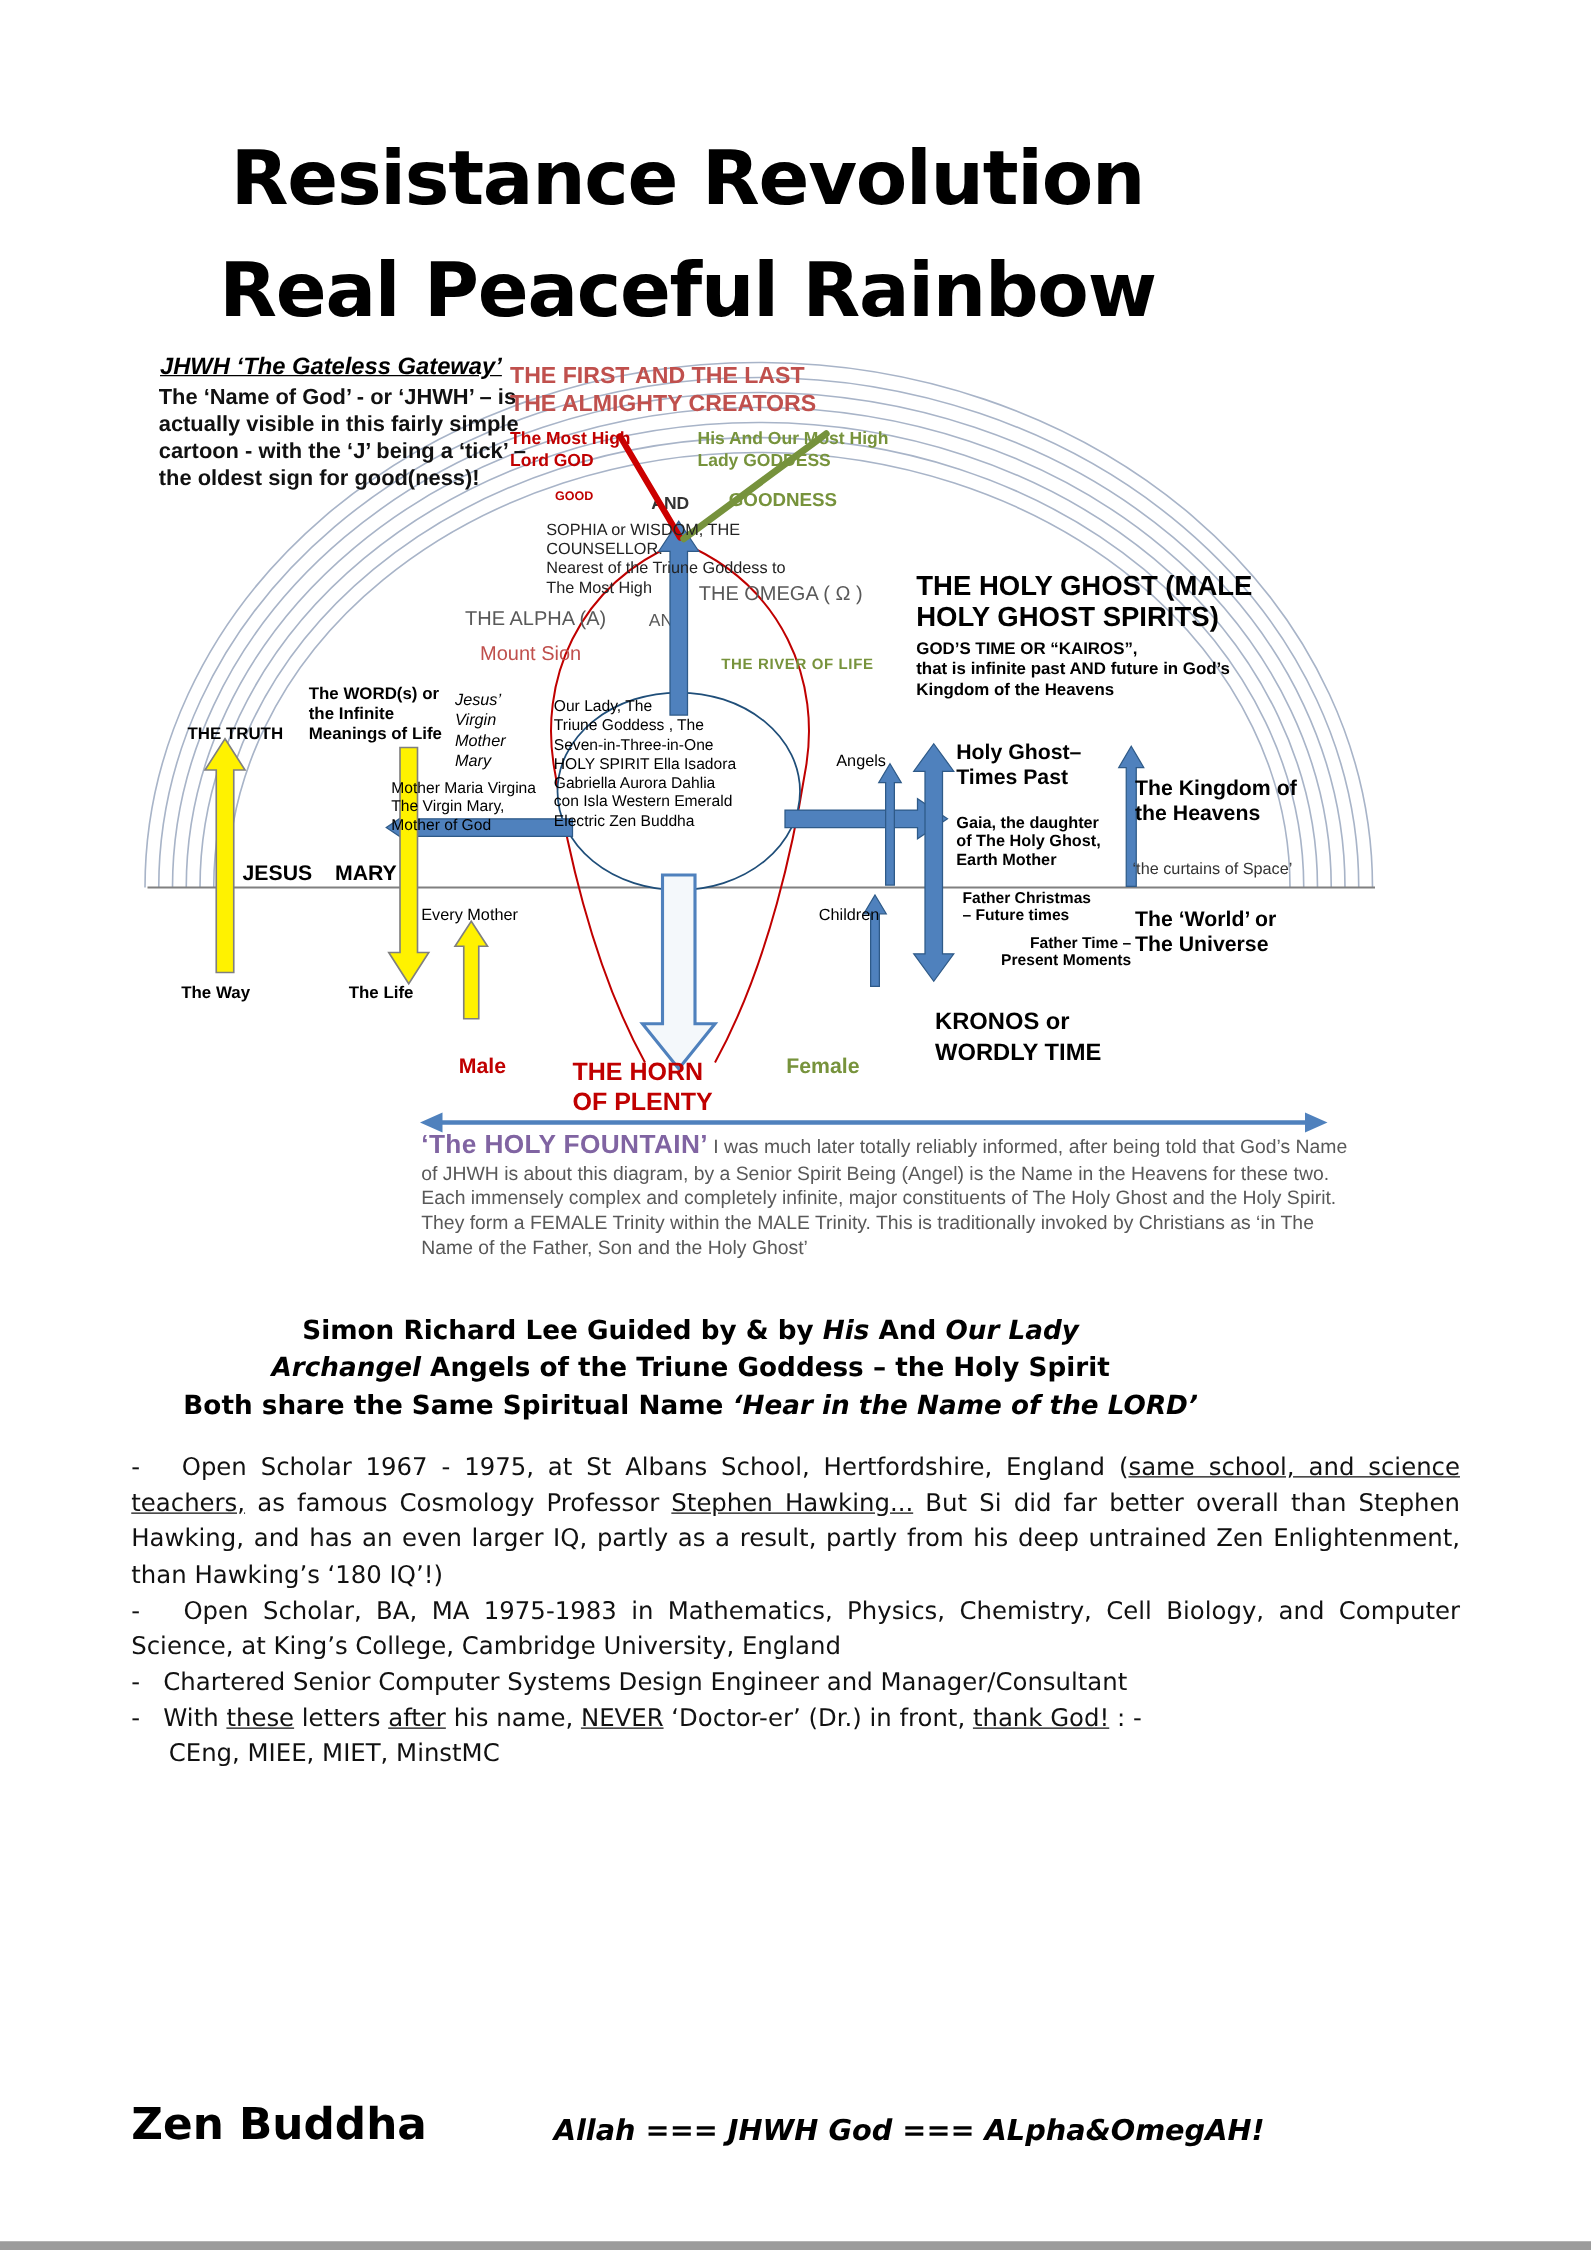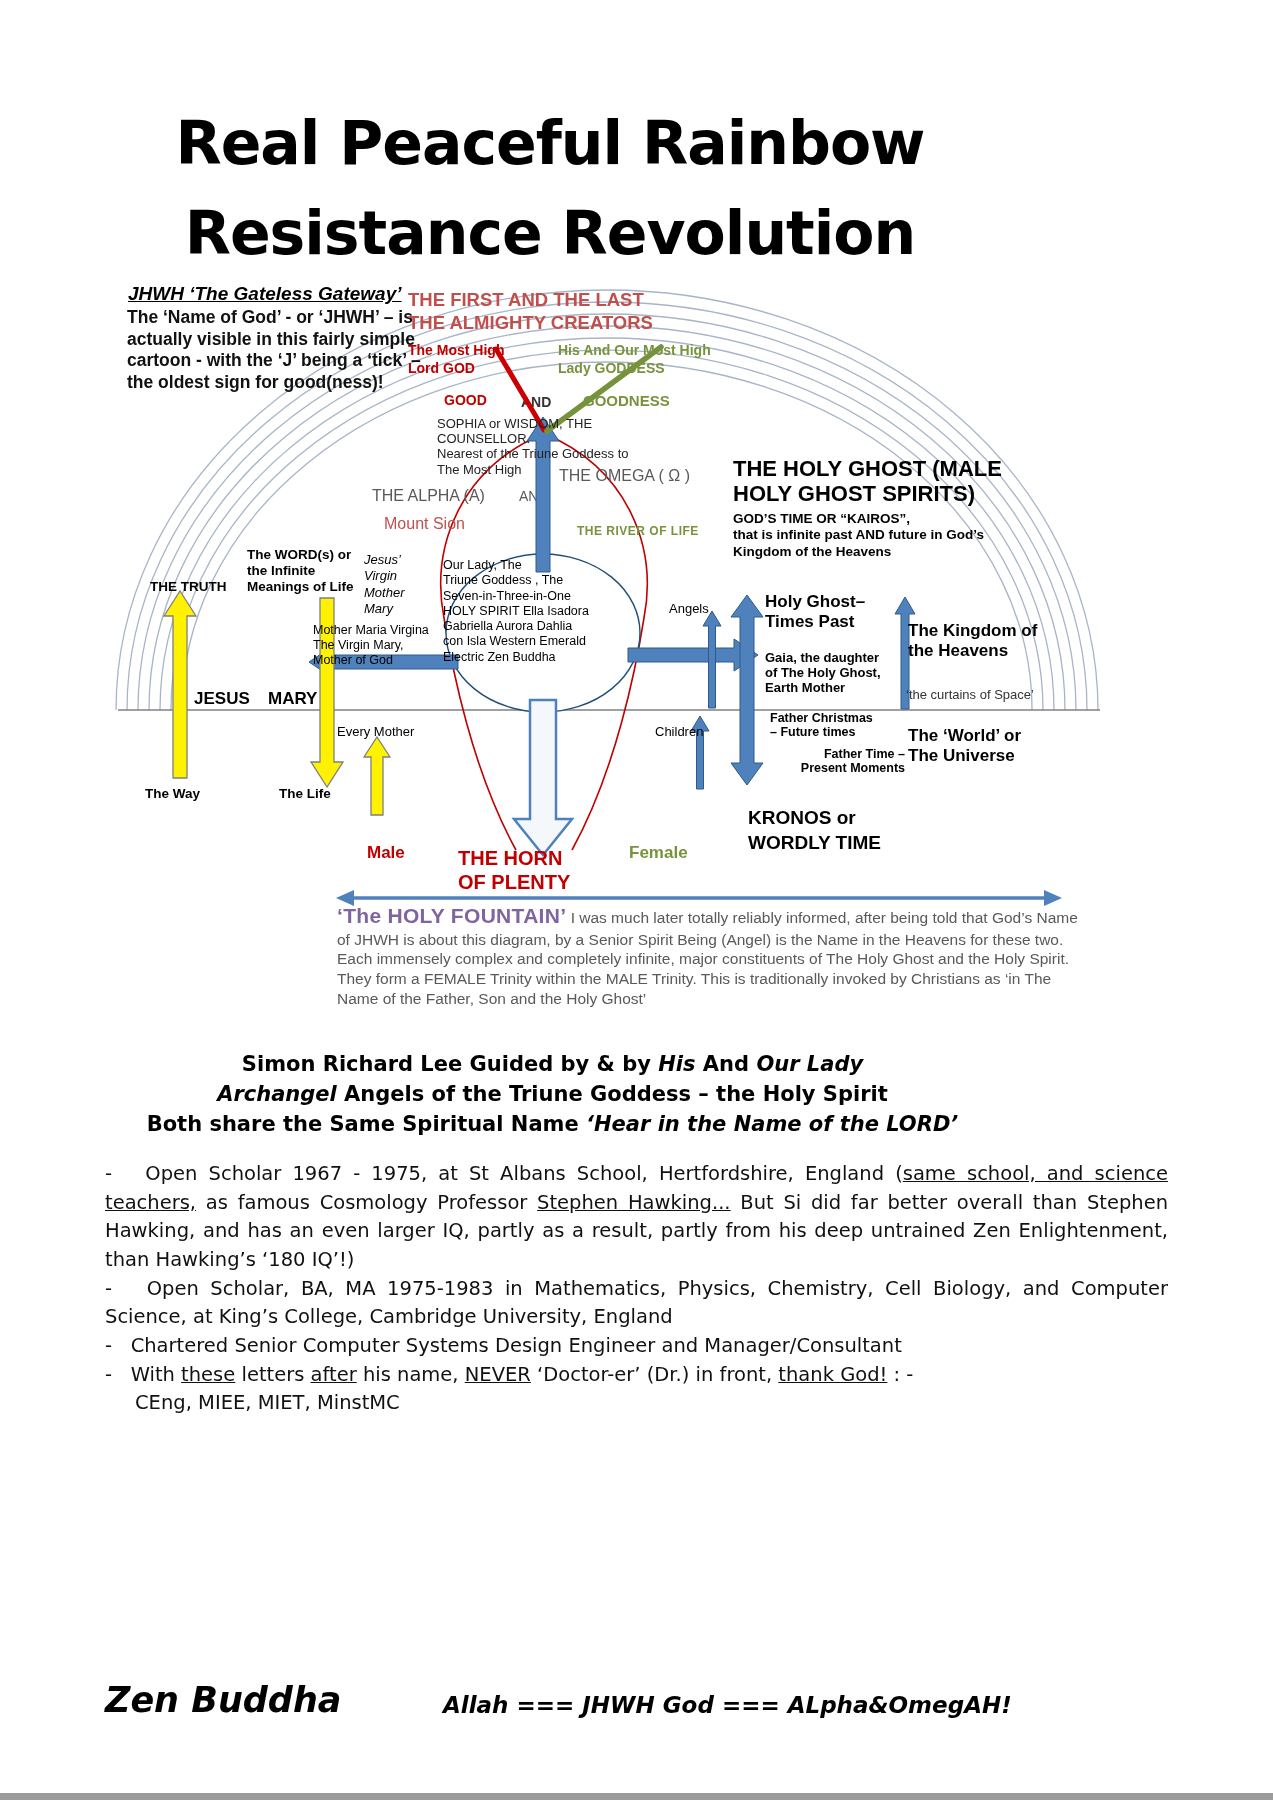--- a/index.html
+++ b/index.html
@@ -28,33 +28,33 @@
   .credits { position:absolute; left:0; top:1050px; width:1105px; text-align:center;
              font-weight:bold; font-size:21px; line-height:1.42; color:#000; }
 
   
   .bio { position:absolute; left:105px; top:1160px; width:1063px;
          font-size:19.5px; line-height:1.47; color:#111; text-align:justify; }
   .bio p { margin:0; }
   .bio .indent { padding-left:30px; text-align:left; }
 
   
-  .footer-zen { position:absolute; left:105px; top:1680px; font-size:35px; font-weight:bold; font-style:italic; color:#000; }
+  .footer-zen { position:absolute; left:105px; top:1680px; font-size:35px; font-weight:bold; color:#000; }
   .footer-allah { position:absolute; left:443px; top:1692px; font-size:23px; font-weight:bold; font-style:italic; color:#000; }
 
   .page-edge { position:absolute; left:0; top:1793px; width:1273px; height:7px; background:#9b9b9b; }
 </style>
 </head>
 <body>
 
 <div class="page">
 
   <h1 class="title">
+    <span>Resistance Revolution</span>
     <span>Real Peaceful Rainbow</span>
-    <span>Resistance Revolution</span>
   </h1>
 
   <div class="lbl b under-svg" style="left:521px;top:394px;font-size:14px;color:#333;">AND</div>
   <div class="lbl under-svg" style="left:519px;top:488px;font-size:14px;color:#595959;">AND</div>
 
   <svg class="overlay" width="1273" height="1800" viewBox="0 0 1273 1800">
     <g fill="none" stroke="#a8b4c8" stroke-width="1.3">
       <path d="M182 710 A425 348 0 0 1 1032 710"></path>
       <path d="M171 710 A436 360 0 0 1 1043 710"></path>
       <path d="M160 710 A447 372 0 0 1 1054 710"></path>
@@ -97,21 +97,21 @@
   <div class="lbl b" style="left:127px;top:307px;width:330px;font-size:17.5px;line-height:1.23;color:#111;">The ‘Name of God’ - or ‘JHWH’ – is
 actually  visible in this fairly simple
 cartoon - with the ‘J’ being a ‘tick’ –
 the oldest sign for good(ness)!</div>
   <div class="lbl b ctr" style="left:408px;top:288px;width:310px;font-size:18.5px;color:#c0504d;line-height:1.25;">THE FIRST AND THE LAST
 THE ALMIGHTY CREATORS</div>
   <div class="lbl b" style="left:408px;top:341px;font-size:14px;color:#c00000;line-height:1.3;">The Most High
 Lord GOD</div>
   <div class="lbl b" style="left:558px;top:341px;font-size:14px;color:#77933c;line-height:1.3;">His And Our Most High
 Lady GODDESS</div>
-  <div class="lbl b" style="left:444px;top:392px;font-size:14px;color:#c00000;">GOOD</div>
+  <div class="lbl b" style="left:444px;top:392px;font-size:10px;color:#c00000;">GOOD</div>
   <div class="lbl b" style="left:583px;top:392px;font-size:15px;color:#77933c;">GOODNESS</div>
   <div class="lbl" style="left:437px;top:416px;width:240px;font-size:13px;color:#222;line-height:1.17;">SOPHIA or WISDOM, THE
 COUNSELLOR.
 Nearest of the Triune Goddess to
 The Most High</div>
   <div class="lbl b" style="left:733px;top:456px;font-size:22px;line-height:1.15;">THE HOLY GHOST (MALE
 HOLY GHOST SPIRITS)</div>
   <div class="lbl b" style="left:733px;top:511px;font-size:13.5px;line-height:1.22;">GOD’S TIME OR “KAIROS”,
 that is infinite past AND future in God’s
 Kingdom of the Heavens</div>

